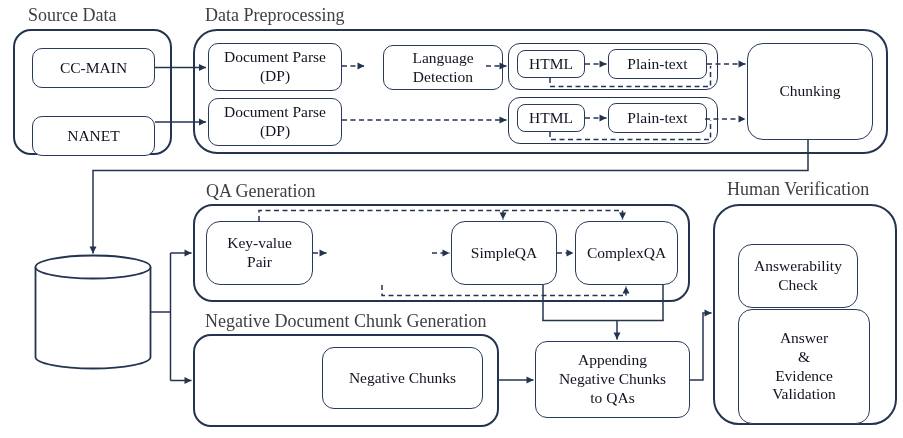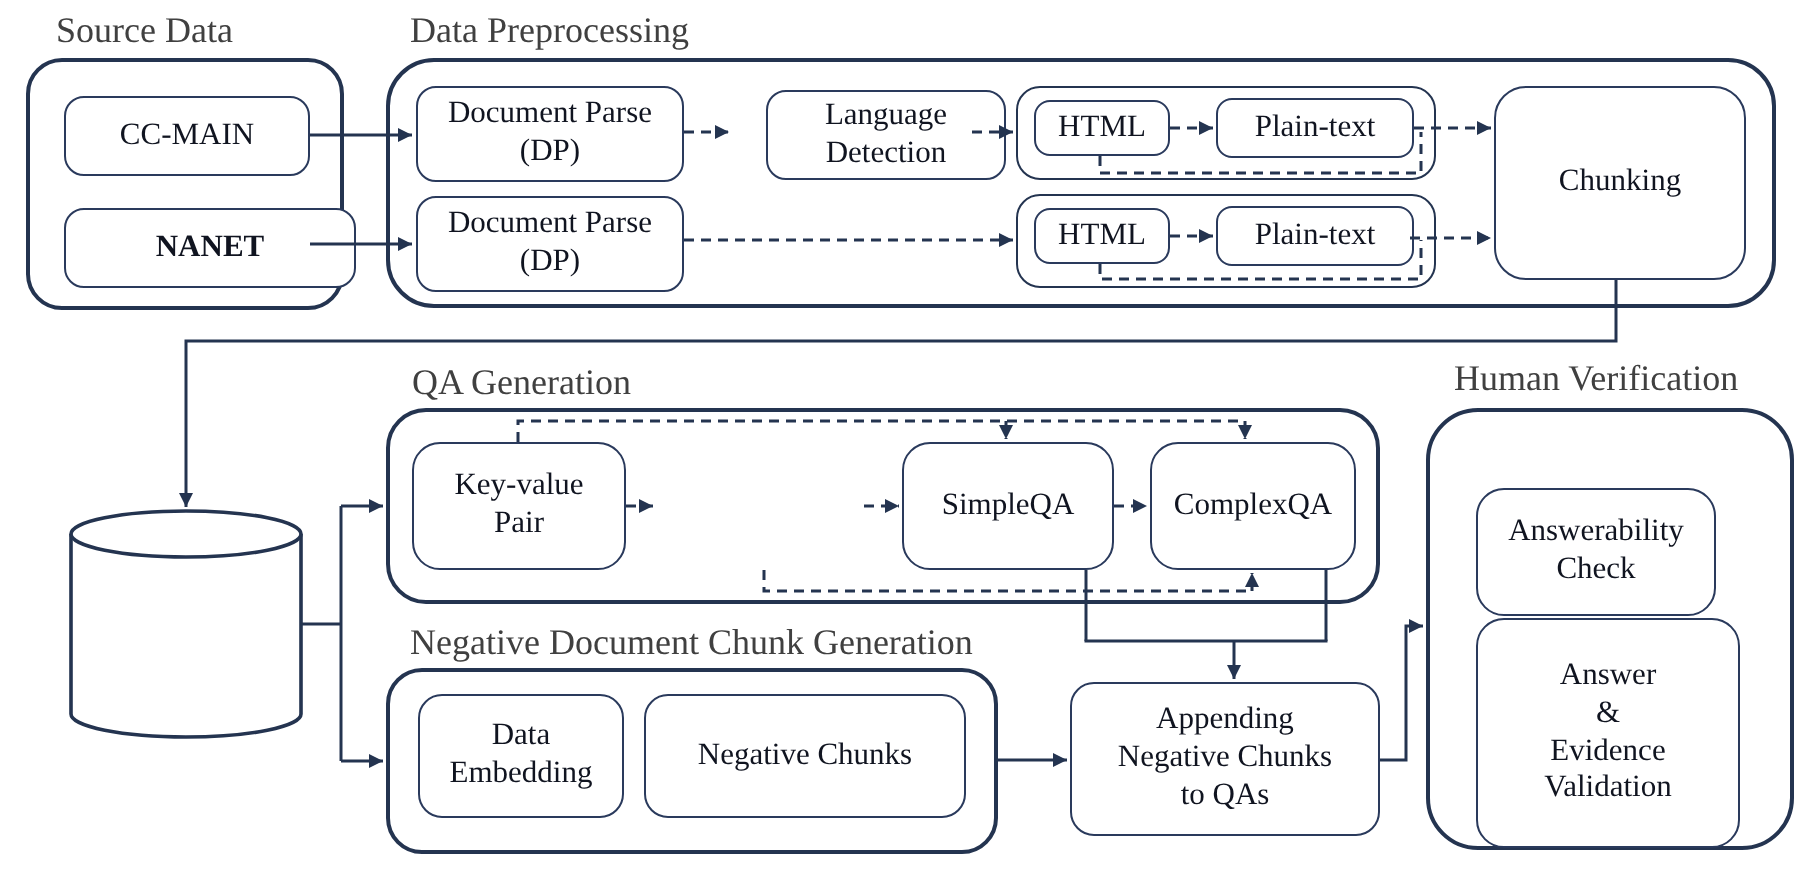--- a/index.html
+++ b/index.html
@@ -42,21 +42,21 @@
   <div class="title" style="left:727px;top:179px;">Human Verification</div>
   <div class="title" style="left:205px;top:311px;">Negative Document Chunk Generation</div>
 
   <div class="sect" style="left:13px;top:29px;width:159px;height:126px;border-radius:18px;"></div>
   <div class="sect" style="left:193px;top:29px;width:695px;height:125px;border-radius:24px;"></div>
   <div class="sect" style="left:193px;top:204px;width:497px;height:98px;border-radius:20px;"></div>
   <div class="sect" style="left:713px;top:204px;width:184px;height:221px;border-radius:26px;"></div>
   <div class="sect" style="left:193px;top:334px;width:306px;height:93px;border-radius:18px;"></div>
 
   <div class="node" style="left:32px;top:48px;width:123px;height:40px;border-radius:10px;">CC-MAIN</div>
-  <div class="node" style="left:32px;top:104px;width:146px;height:40px;border-radius:10px;font-weight:bold;">NANET</div>
+  <div class="node" style="left:32px;top:116px;width:123px;height:40px;border-radius:10px;">NANET</div>
 
   <div class="node" style="left:208px;top:43px;width:134px;height:48px;border-radius:10px;">Document Parse
 (DP)</div>
   <div class="node" style="left:208px;top:98px;width:134px;height:48px;border-radius:10px;">Document Parse
 (DP)</div>
   <div class="node" style="left:366px;top:45px;width:120px;height:45px;border-radius:10px;margin-left:17px;">Language
 Detection</div>
 
   <div class="group" style="left:508px;top:43px;width:210px;height:47px;"></div>
   <div class="node" style="left:517px;top:50px;width:68px;height:28px;border-radius:8px;">HTML</div>
@@ -73,22 +73,20 @@
   <div class="node" style="left:451px;top:221px;width:106px;height:64px;border-radius:14px;">SimpleQA</div>
   <div class="node" style="left:575px;top:221px;width:103px;height:64px;border-radius:14px;">ComplexQA</div>
 
   <div class="node" style="left:738px;top:244px;width:120px;height:64px;border-radius:14px;">Answerability
 Check</div>
   <div class="node" style="left:738px;top:309px;width:132px;height:115px;border-radius:14px;">Answer
 &amp;
 Evidence
 Validation</div>
 
-  <div class="node" style="left:209px;top:347px;width:103px;height:62px;border-radius:12px;">Data
-Embedding</div>
   <div class="node" style="left:322px;top:347px;width:161px;height:62px;border-radius:12px;">Negative Chunks</div>
 
   <div class="node" style="left:535px;top:341px;width:155px;height:77px;border-radius:12px;">Appending
 Negative Chunks
 to QAs</div>
 
   <div class="cyl-label">Chunked Data</div>
 
   <svg class="wires" width="903" height="438" viewBox="0 0 903 438">
     <defs>

